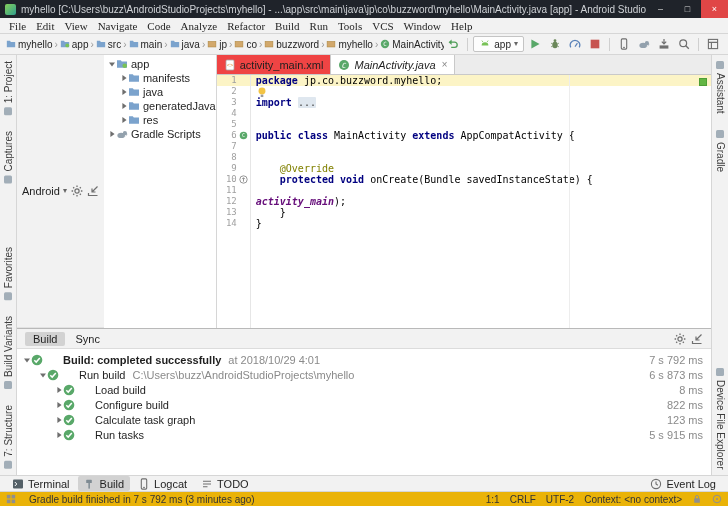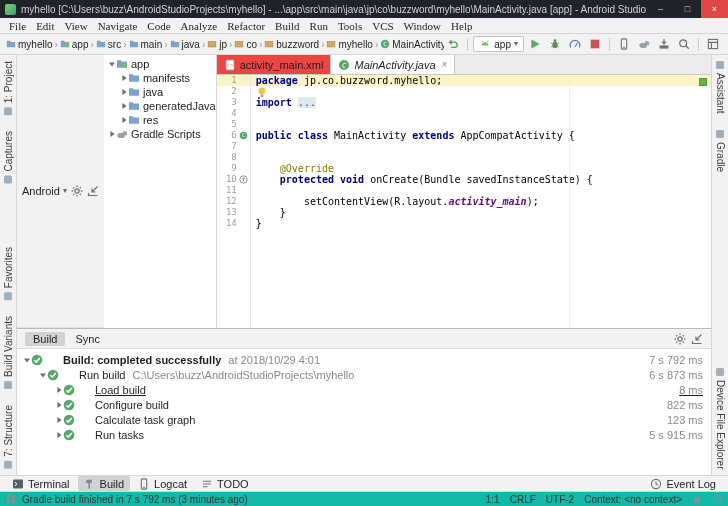--- a/index.html
+++ b/index.html
@@ -83,21 +83,21 @@
   .b-label { margin-left:20px; white-space:nowrap; }
   .b-bold { font-weight:bold; }
   .b-suffix { color:#8a8a8a; margin-left:7px; white-space:nowrap; overflow:hidden; text-overflow:ellipsis; }
   .b-duration { margin-left:auto; color:#8a8a8a; padding-left:10px; white-space:nowrap; }
   
   .bottom-bar { flex:0 0 16px; display:flex; align-items:center; background:#f2f2f2; border-top:1px solid #d6d6d6; padding:0 6px; font-size:11px; }
   .bb-group { display:flex; align-items:center; gap:2px; }
   .bb-right { margin-left:auto; }
   .bb-item { display:inline-flex; align-items:center; gap:4px; padding:0 6px; height:15px; border-radius:2px; }
   .bb-item.active { background:#d2d2d2; }
-  .status-bar { flex:0 0 15px; display:flex; align-items:center; background:#14b8a6; border-top:1px solid #d6d6d6; padding:0 6px; gap:6px; font-size:10px; color:#333; }
+  .status-bar { flex:0 0 15px; display:flex; align-items:center; background:#eab308; border-top:1px solid #d6d6d6; padding:0 6px; gap:13px; font-size:10px; color:#333; }
   .sb-message { flex:1; white-space:nowrap; overflow:hidden; text-overflow:ellipsis; }
   .sb-right { margin-left:auto; display:flex; align-items:center; gap:10px; flex:0 0 auto; }
   
   .icon { display:inline-flex; width:12px; height:12px; flex:0 0 auto; }
   .icon svg { width:100%; height:100%; display:block; }
   .chev { display:inline-flex; width:8px; height:8px; flex:0 0 auto; }
   .chev svg { width:100%; height:100%; display:block; }
   .sicon { width:10px; height:10px; }
 </style>
 </head>
@@ -576,21 +576,20 @@
                 </span>
               </div>
               <div class="line">
                 <span class="lnum">11</span>
                 <span class="gslot"></span>
               </div>
               <div class="line">
                 <span class="lnum">12</span>
                 <span class="gslot"></span>
                 <span class="ltext">
-                  <span class="tok-pl">        setContentView(R.layout.</span>
                   <span class="tok-field">activity_main</span>
                   <span class="tok-pl">);</span>
                 </span>
               </div>
               <div class="line">
                 <span class="lnum">13</span>
                 <span class="gslot"></span>
                 <span class="ltext">
                   <span class="tok-pl">    }</span>
                 </span>
@@ -661,21 +660,21 @@
               <span class="icon">
                 <svg viewBox="0 0 12 12">
                   <circle cx="6" cy="6" r="5.3" fill="#59a869"></circle>
                   <path d="M3.3 6.3 L5.2 8.1 L8.8 4.1" fill="none" stroke="#fff" stroke-width="1.5"></path>
                 </svg>
               </span>
               <span class="b-label">Run build</span>
               <span class="b-suffix">C:\Users\buzz\AndroidStudioProjects\myhello</span>
               <span class="b-duration">6 s 873 ms</span>
             </div>
-            <div class="build-row" style="padding-left: 38px; text-decoration: underline;">
+            <div class="build-row" style="padding-left: 38px;">
               <span class="chev">
                 <svg viewBox="0 0 8 8">
                   <path d="M2.4 1 v6 L6.6 4 Z" fill="#6e6e6e"></path>
                 </svg>
               </span>
               <span class="icon">
                 <svg viewBox="0 0 12 12">
                   <circle cx="6" cy="6" r="5.3" fill="#59a869"></circle>
                   <path d="M3.3 6.3 L5.2 8.1 L8.8 4.1" fill="none" stroke="#fff" stroke-width="1.5"></path>
                 </svg>

